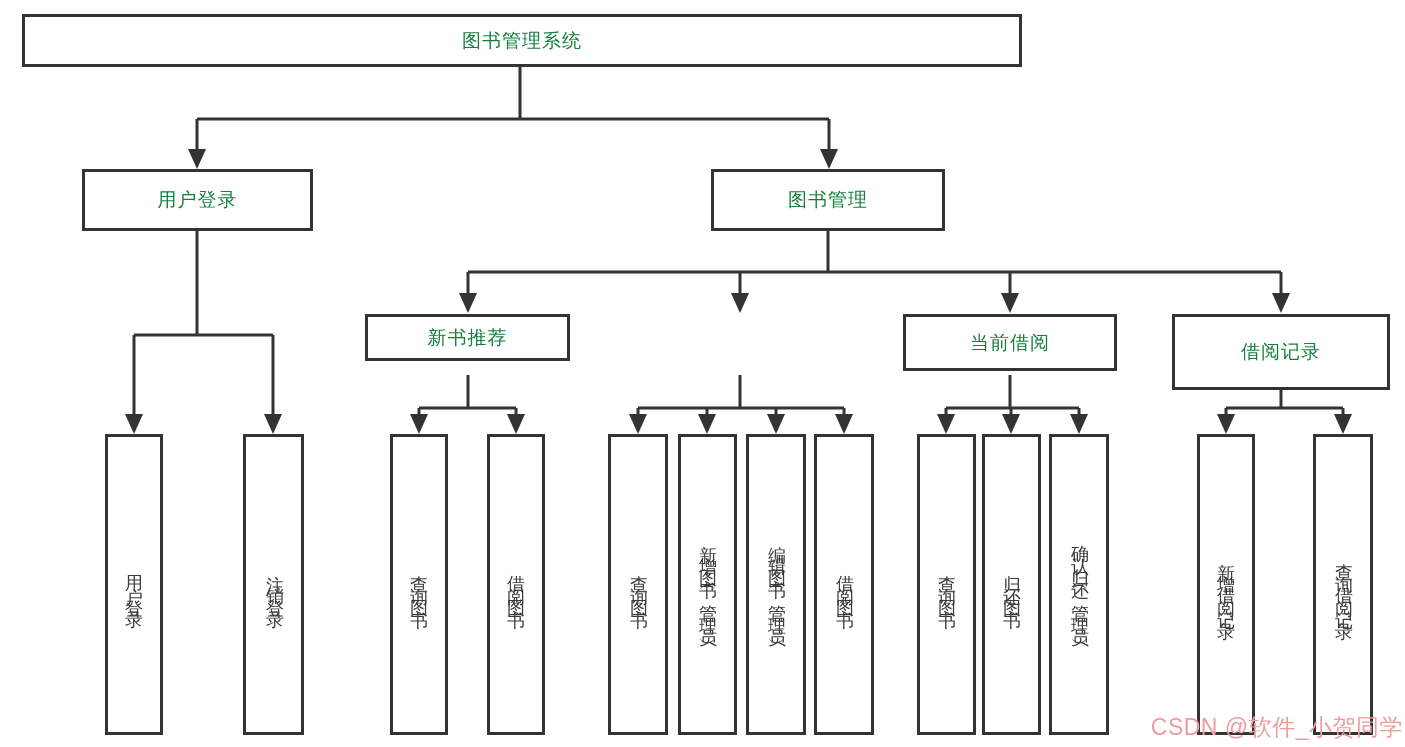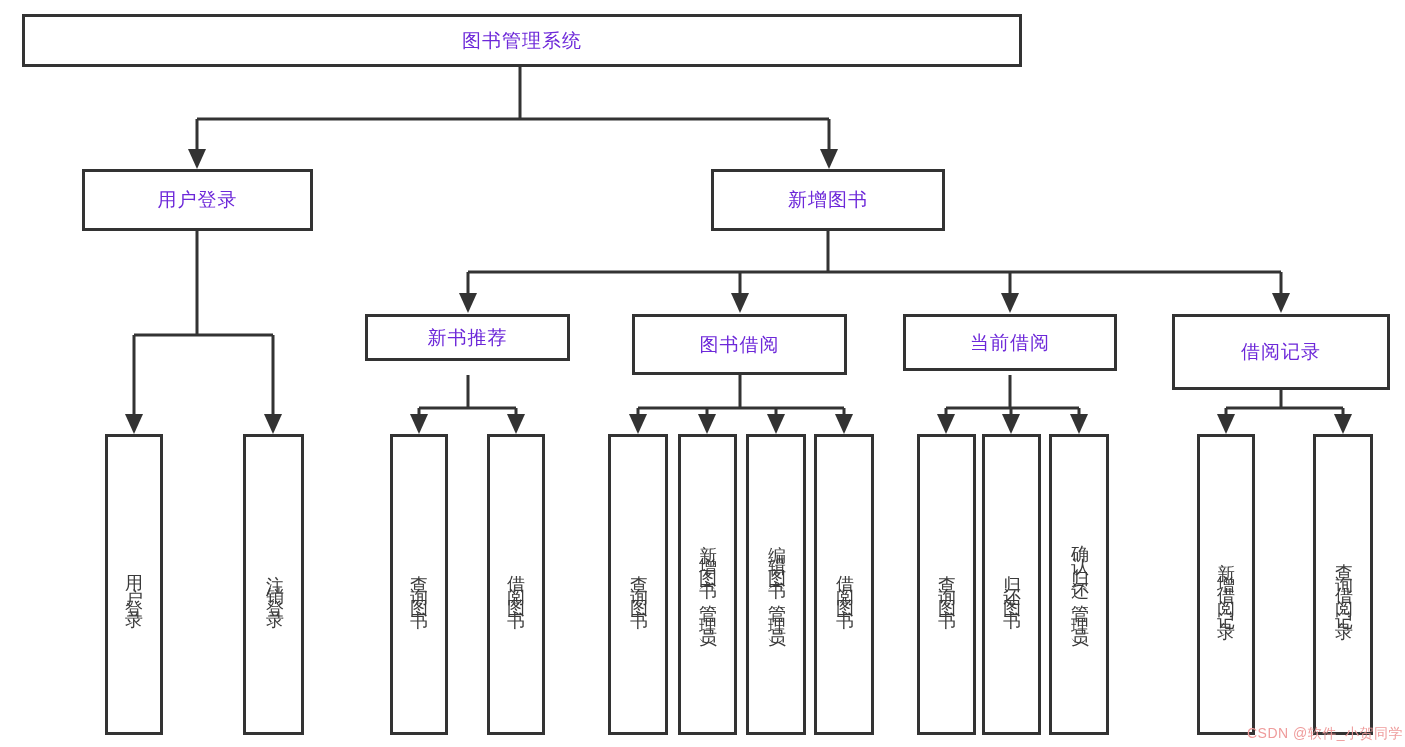--- a/index.html
+++ b/index.html
@@ -32,21 +32,21 @@
     stroke: none;
   }
   .hbox {
     position: absolute;
     box-sizing: border-box;
     border: 3px solid #333333;
     background: #ffffff;
     display: flex;
     align-items: center;
     justify-content: center;
-    color: #6d28d9;
+    color: #15803d;
     font-size: 19px;
     letter-spacing: 1px;
     z-index: 2;
   }
   .vbox {
     position: absolute;
     box-sizing: border-box;
     border: 3px solid #333333;
     background: #ffffff;
     top: 434px;
@@ -57,21 +57,21 @@
     text-orientation: mixed;
     text-align: center;
     letter-spacing: 12px;
     line-height: 52px;
     z-index: 2;
   }
   .watermark {
     position: absolute;
     right: 2px;
     bottom: 4px;
-    font-size: 14px;
+    font-size: 23px;
     color: #ef9c9c;
     letter-spacing: 0.5px;
     z-index: 5;
     white-space: nowrap;
   }
 </style>
 </head>
 <body>
 
 <div class="stage">
@@ -111,28 +111,25 @@
   </svg>
 
   <div class="hbox" style="left:22px;top:14px;width:1000px;height:53px">
     <span>图书管理系统</span>
   </div>
 
   <div class="hbox" style="left:82px;top:169px;width:231px;height:62px">
     <span>用户登录</span>
   </div>
   <div class="hbox" style="left:711px;top:169px;width:234px;height:62px">
-    <span>新增图书</span>
+    <span>图书管理</span>
   </div>
 
   <div class="hbox" style="left:365px;top:314px;width:205px;height:47px">
     <span>新书推荐</span>
-  </div>
-  <div class="hbox" style="left:632px;top:314px;width:215px;height:61px">
-    <span>图书借阅</span>
   </div>
   <div class="hbox" style="left:903px;top:314px;width:214px;height:57px">
     <span>当前借阅</span>
   </div>
   <div class="hbox" style="left:1172px;top:314px;width:218px;height:76px">
     <span>借阅记录</span>
   </div>
 
   <div class="vbox" style="left:105px;width:58px">用户登录</div>
   <div class="vbox" style="left:243px;width:61px">注销登录</div>

